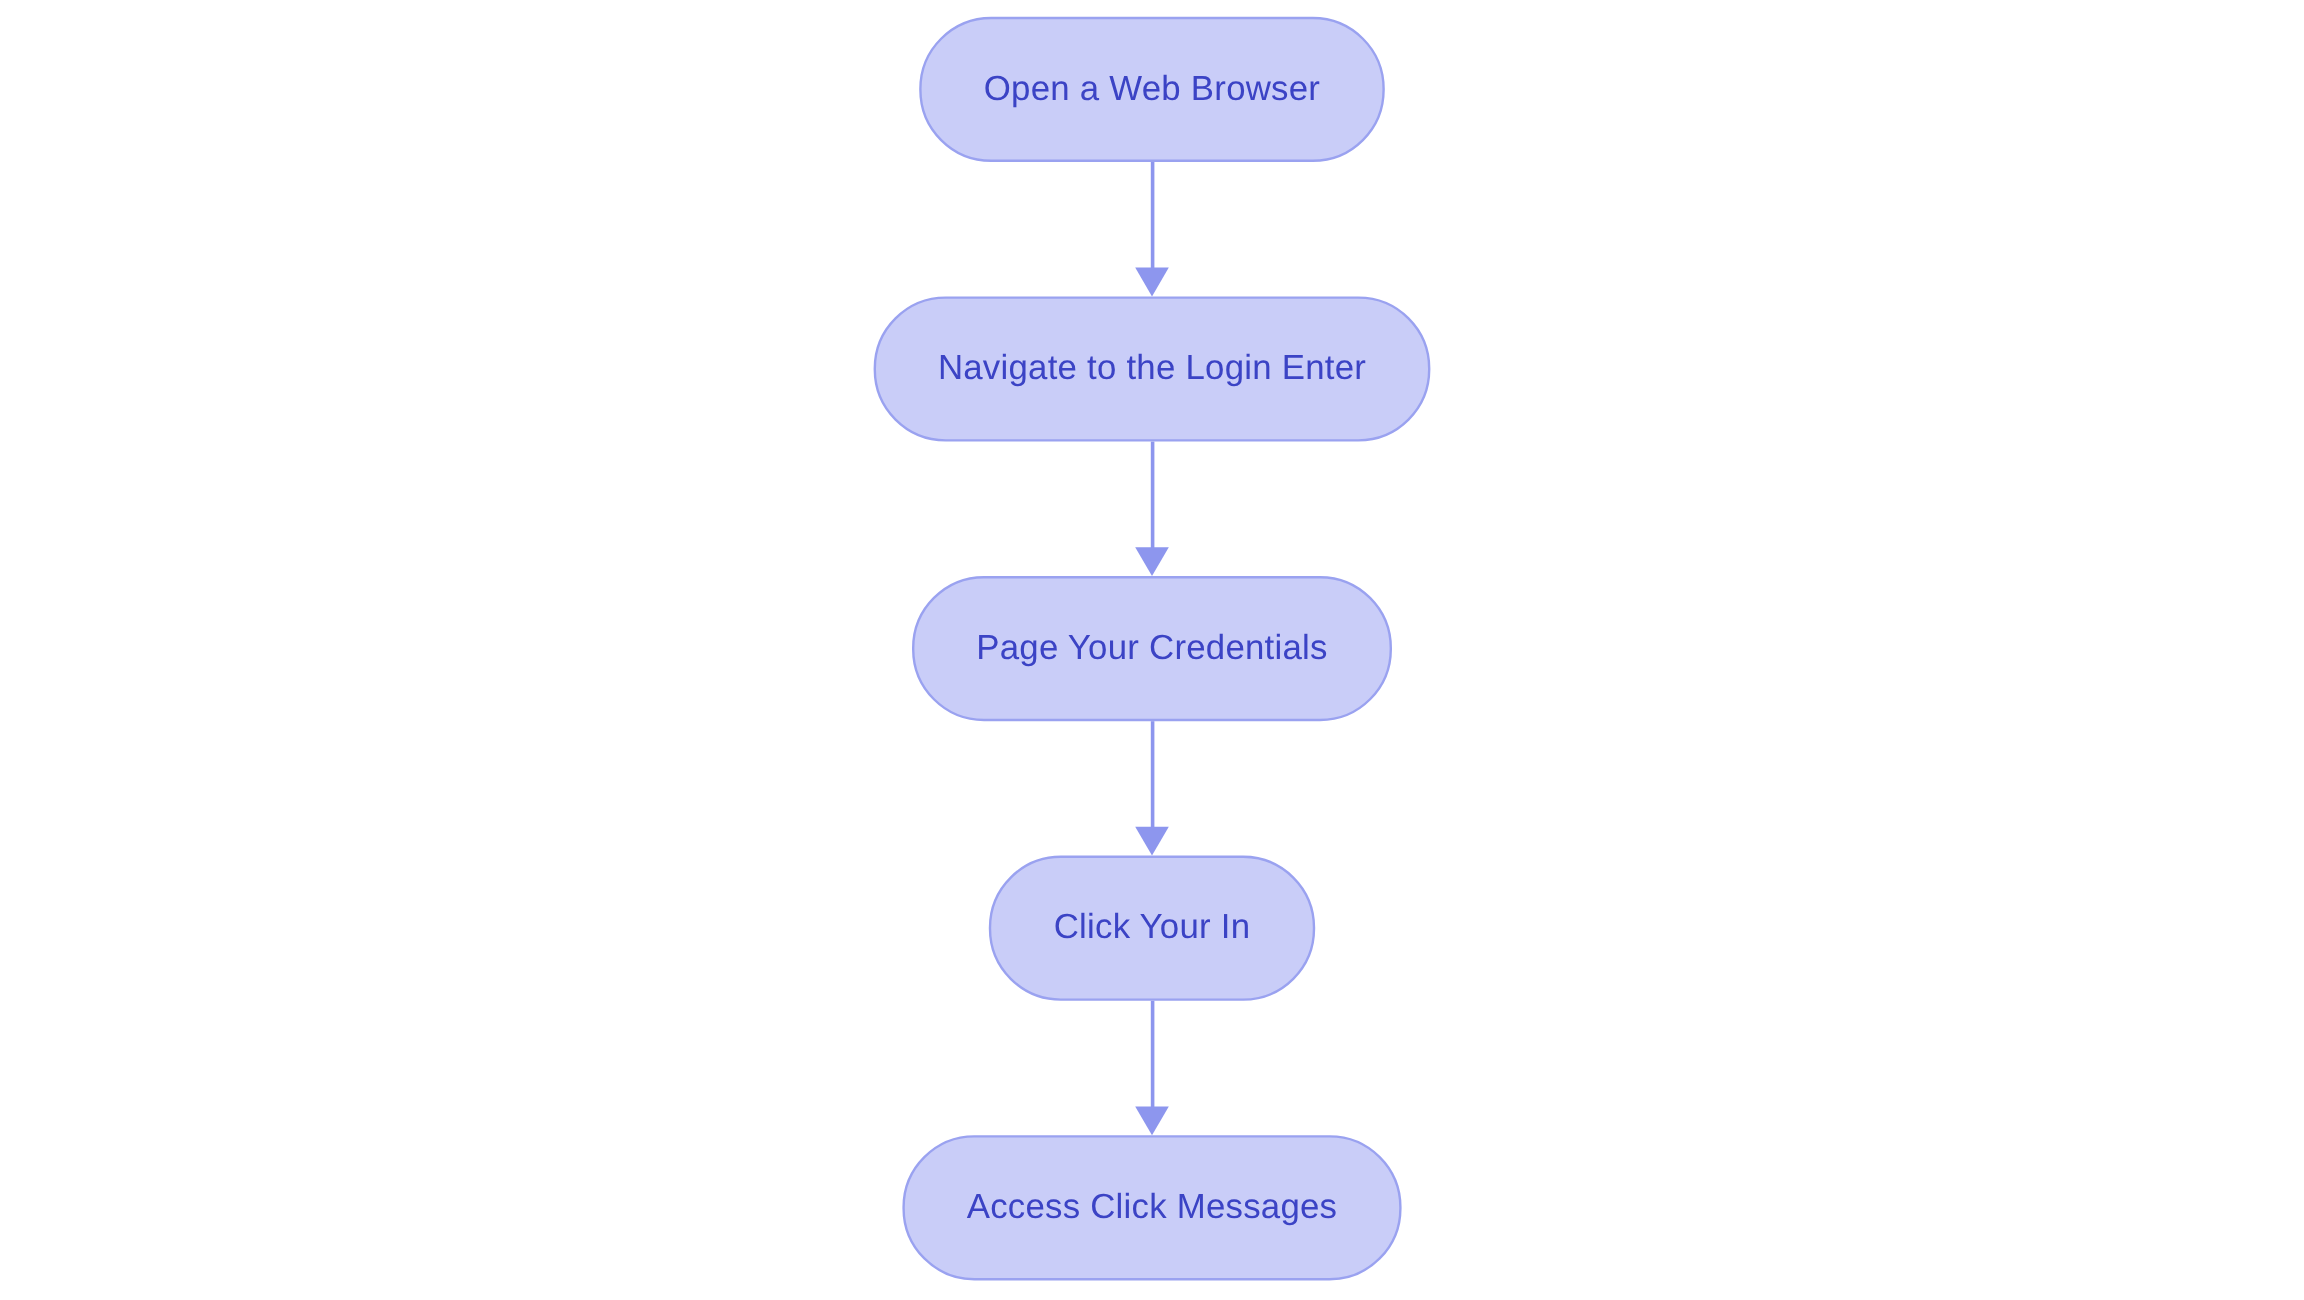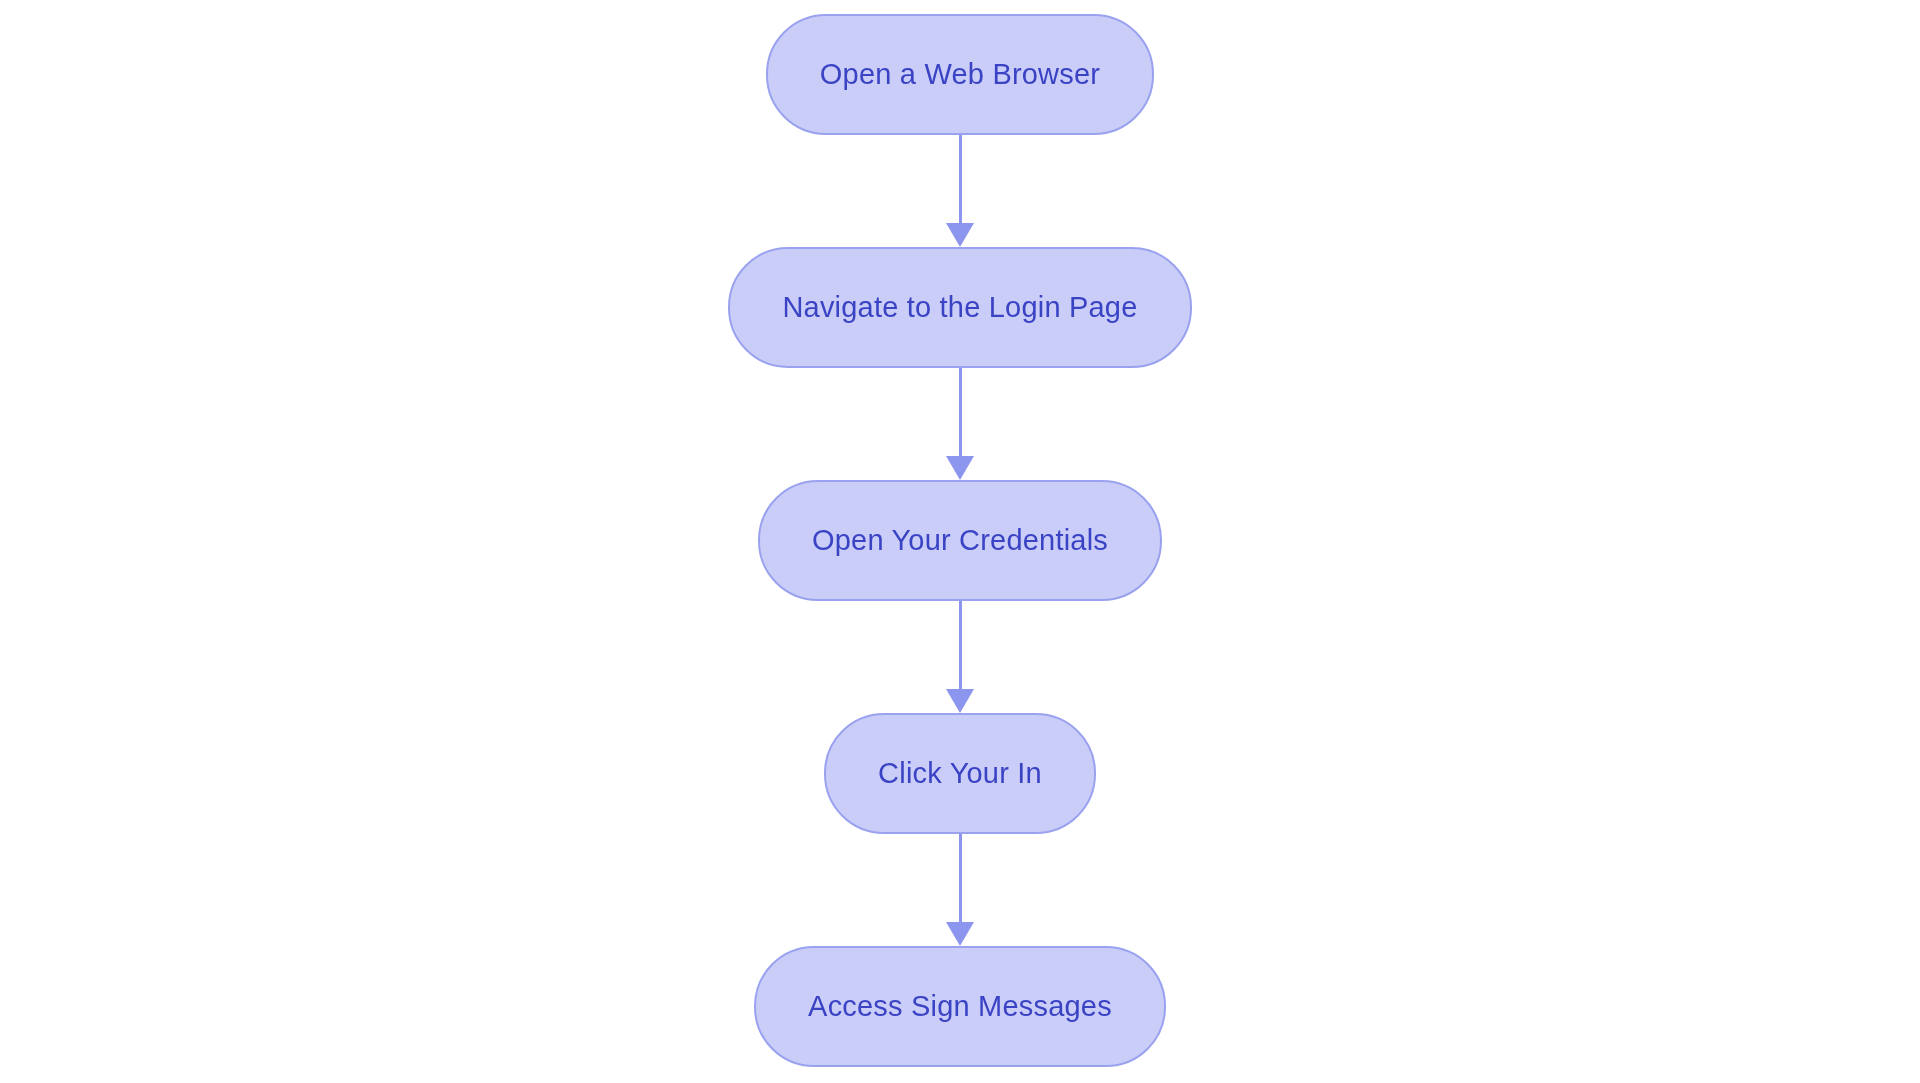--- a/index.html
+++ b/index.html
@@ -78,44 +78,44 @@
     <div class="node">
       <span>Open a Web Browser</span>
     </div>
 
     <div class="arrow">
       <div class="arrow-line"></div>
       <div class="arrow-head"></div>
     </div>
 
     <div class="node">
-      <span>Navigate to the Login Page</span>
+      <span>Navigate to the Login Enter</span>
     </div>
 
     <div class="arrow">
       <div class="arrow-line"></div>
       <div class="arrow-head"></div>
     </div>
 
     <div class="node">
-      <span>Open Your Credentials</span>
+      <span>Page Your Credentials</span>
     </div>
 
     <div class="arrow">
       <div class="arrow-line"></div>
       <div class="arrow-head"></div>
     </div>
 
     <div class="node">
       <span>Click Your In</span>
     </div>
 
     <div class="arrow">
       <div class="arrow-line"></div>
       <div class="arrow-head"></div>
     </div>
 
     <div class="node">
-      <span>Access Sign Messages</span>
+      <span>Access Click Messages</span>
     </div>
 
   </div>
 </div>
 
 </body></html>

